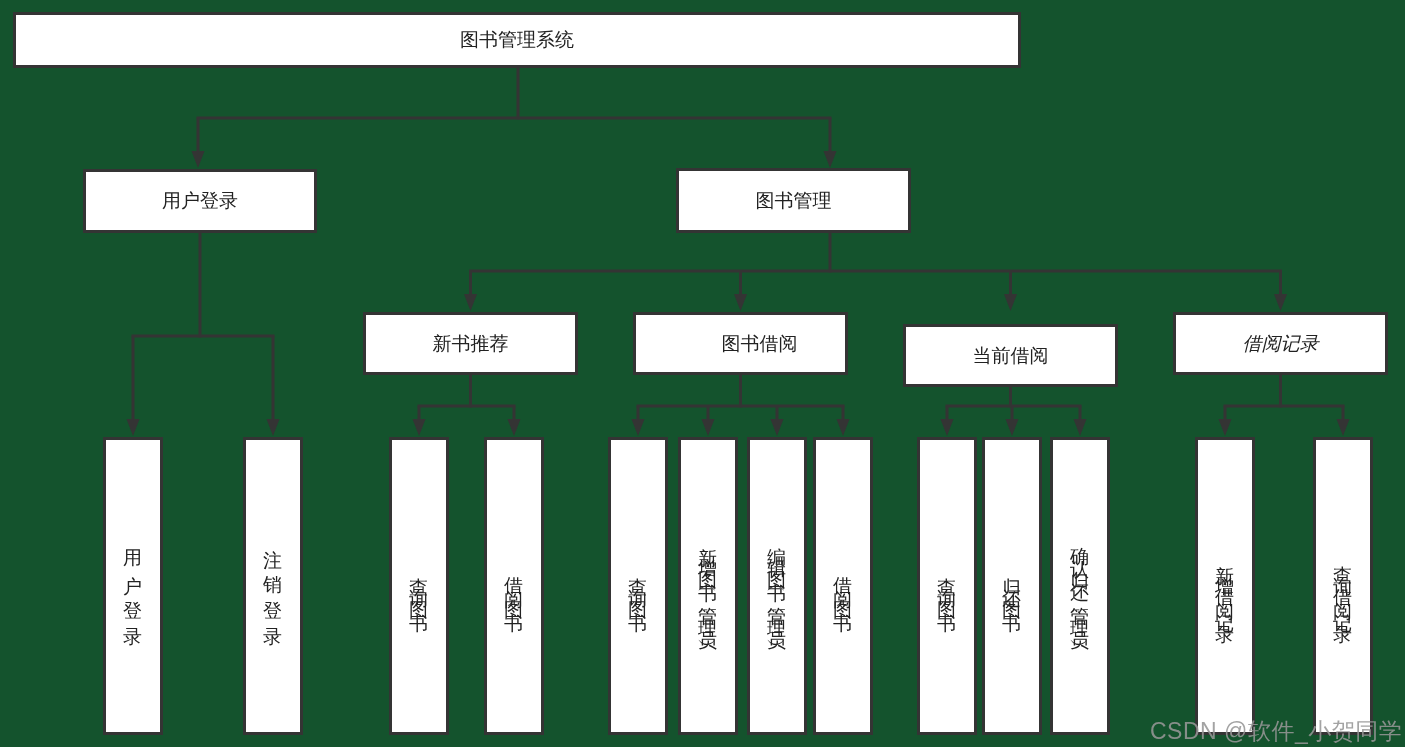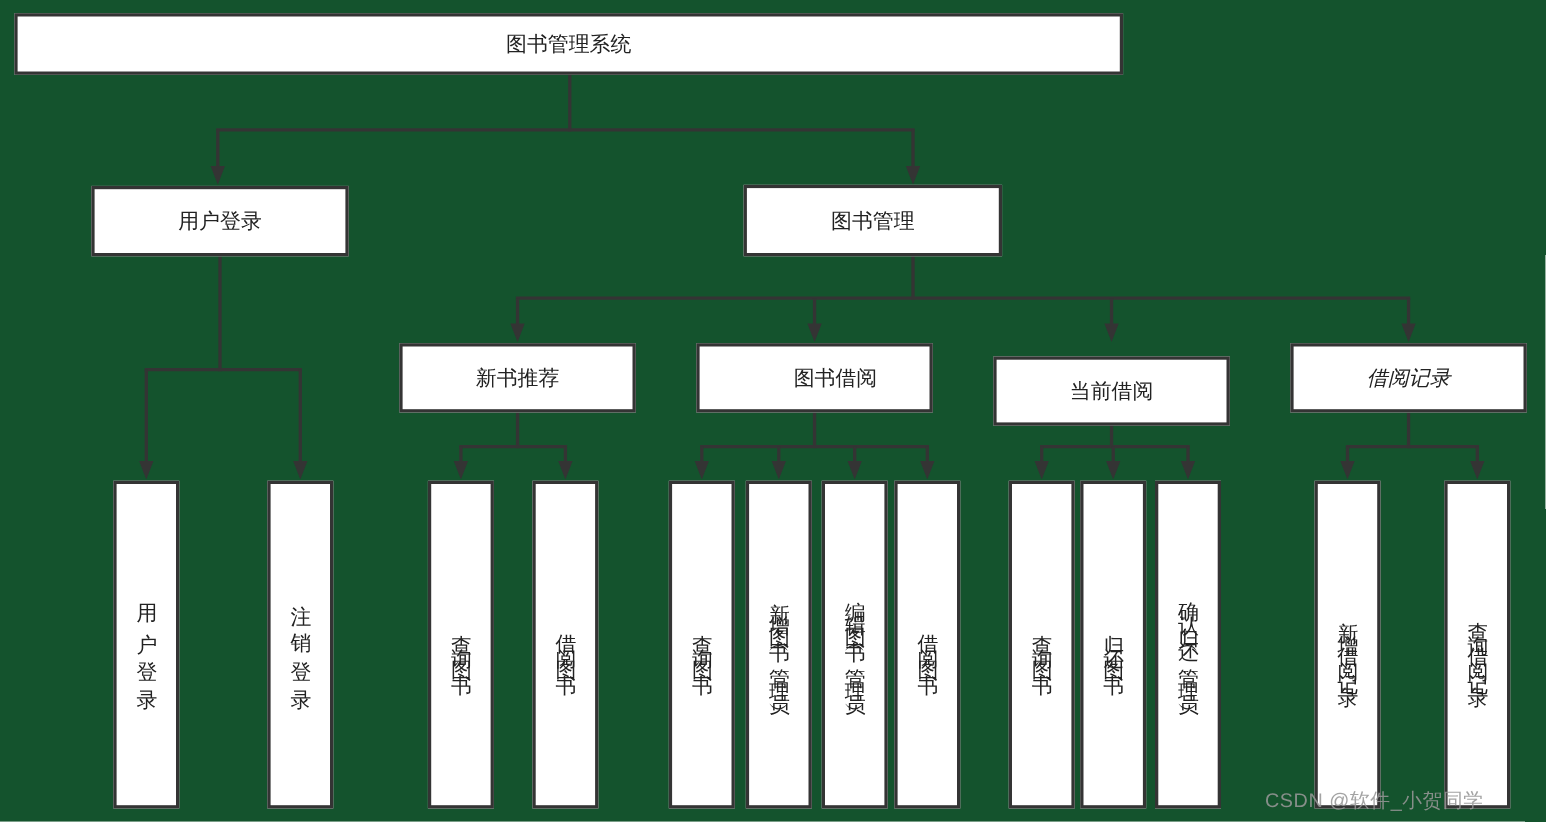--- a/index.html
+++ b/index.html
@@ -19,21 +19,21 @@
   #b-l2-0{left:363px;} #b-l2-1{left:633px;padding-left:38px;} #b-l2-2{left:903px;margin-top:12px;} #b-l2-3{left:1173px;font-style:italic;}
   .leaf{top:437px;width:60px;height:298px;font-size:19px;}
   .vtext{writing-mode:vertical-rl;text-orientation:mixed;letter-spacing:12px;line-height:1;}
   .wide .vtext{letter-spacing:26px;}
   #leaf-1{left:103px;} #leaf-2{left:243px;} #leaf-3{left:389px;} #leaf-4{left:484px;}
   #leaf-5{left:608px;} #leaf-6{left:678px;} #leaf-7{left:747px;} #leaf-8{left:813px;}
   #leaf-9{left:917px;} #leaf-10{left:982px;} #leaf-11{left:1050px;}
   #leaf-12{left:1195px;} #leaf-13{left:1313px;}
   .watermark{
     position:absolute;left:1150px;top:716px;z-index:5;white-space:nowrap;
-    font-size:18px;color:rgba(150,150,150,0.88);letter-spacing:0.5px;
+    font-size:23px;color:rgba(150,150,150,0.88);letter-spacing:0.5px;
   }
 </style>
 </head>
 <body>
 
 <div class="stage">
 
   <svg class="connectors" width="1405" height="747" viewBox="0 0 1405 747" xmlns="http://www.w3.org/2000/svg">
     <g stroke="#343434" stroke-width="3" fill="none">
 

